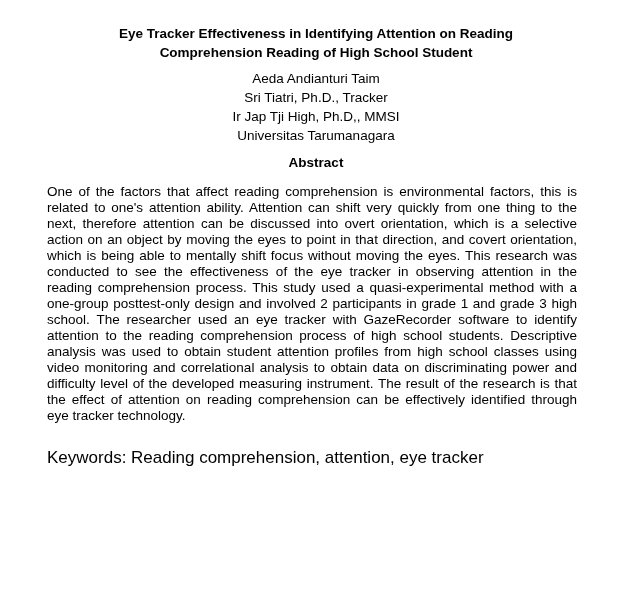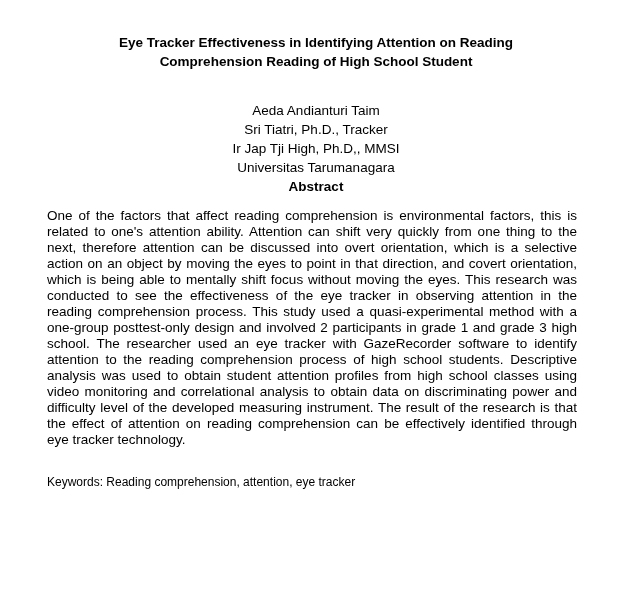--- a/index.html
+++ b/index.html
@@ -13,50 +13,50 @@
     overflow: hidden;
     font-family: "Liberation Sans", sans-serif;
     color: #000000;
     -webkit-font-smoothing: antialiased;
   }
   .page {
     box-sizing: border-box;
     width: 633px;
     height: 609px;
     background: #ffffff;
-    padding: 33px 48px 0 47px;
+    padding: 24px 48px 0 47px;
   }
   .title {
     font-weight: bold;
     font-size: 13.5px;
     line-height: 19px;
     text-align: center;
   }
   .authors {
-    margin-top: 30px;
+    margin-top: 7px;
     font-size: 13.5px;
     line-height: 19px;
     text-align: center;
   }
   .abstract-heading {
-    margin-top: 0;
+    margin-top: 8px;
     font-weight: bold;
     font-size: 13.5px;
     line-height: 19px;
     text-align: center;
   }
   .abstract-body {
     margin: 12px 8px 0 0;
     font-size: 13.5px;
     line-height: 16px;
     text-align: justify;
   }
   .keywords {
     margin-top: 25px;
-    font-size: 12px;
+    font-size: 17px;
     line-height: 18.5px;
     text-align: left;
   }
 </style>
 </head>
 <body>
 
 <div class="page">
 
   <div class="title">

